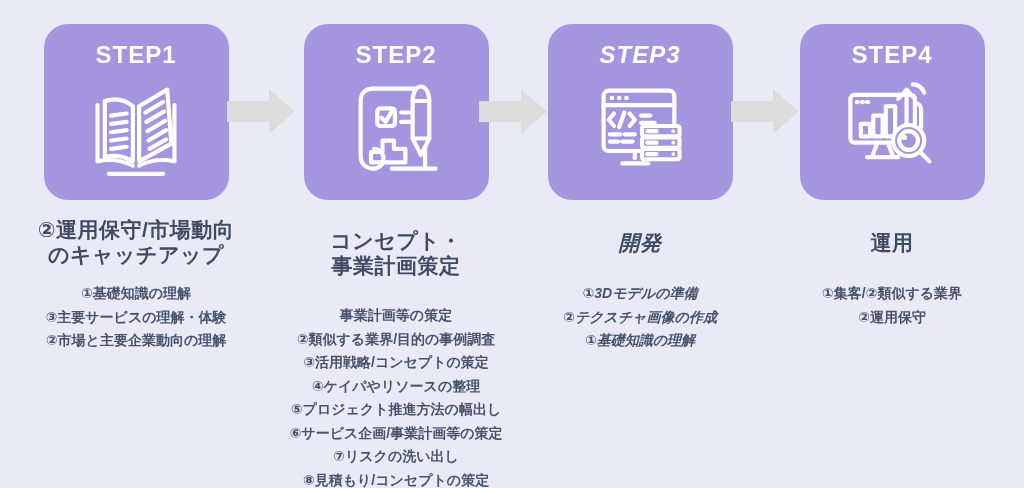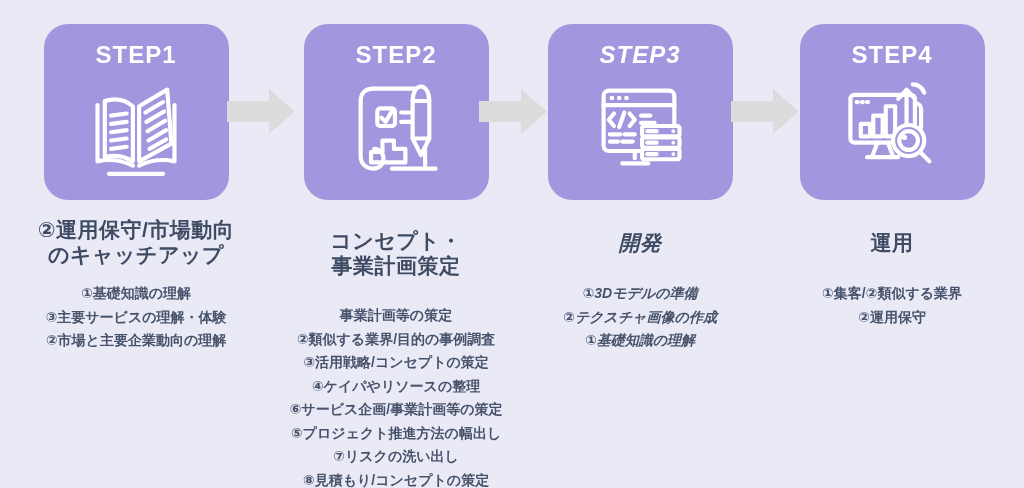--- a/index.html
+++ b/index.html
@@ -77,22 +77,22 @@
     </div>
     <div class="title">
       <div>コンセプト・</div>
       <div>事業計画策定</div>
     </div>
     <div class="items">
       <div class="item">事業計画等の策定</div>
       <div class="item">②類似する業界/目的の事例調査</div>
       <div class="item">③活用戦略/コンセプトの策定</div>
       <div class="item">④ケイパやリソースの整理</div>
+      <div class="item">⑤プロジェクト推進方法の幅出し</div>
       <div class="item">⑥サービス企画/事業計画等の策定</div>
-      <div class="item">⑤プロジェクト推進方法の幅出し</div>
       <div class="item">⑦リスクの洗い出し</div>
       <div class="item">⑧見積もり/コンセプトの策定</div>
     </div>
   </div>
 
   <div class="column col-3">
     <div class="card">
       <div class="step-label">STEP3</div>
       <div class="icon-box">
         <svg viewBox="0 0 100 100">

